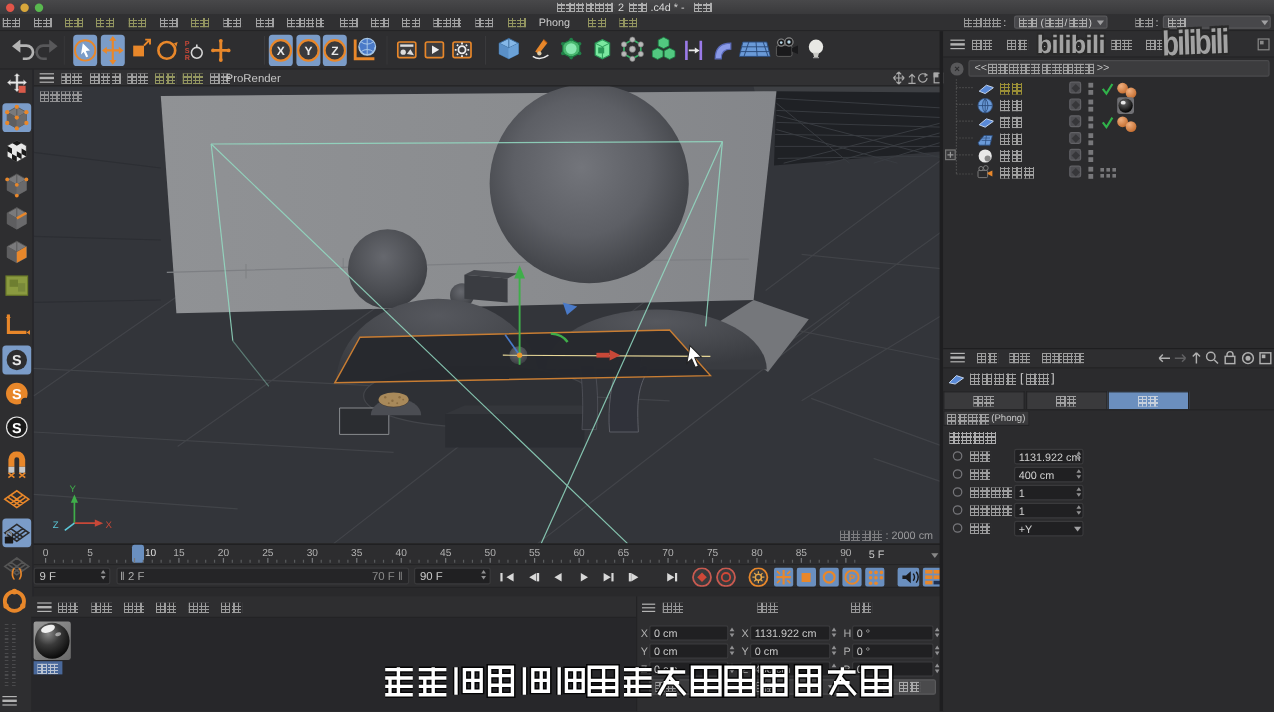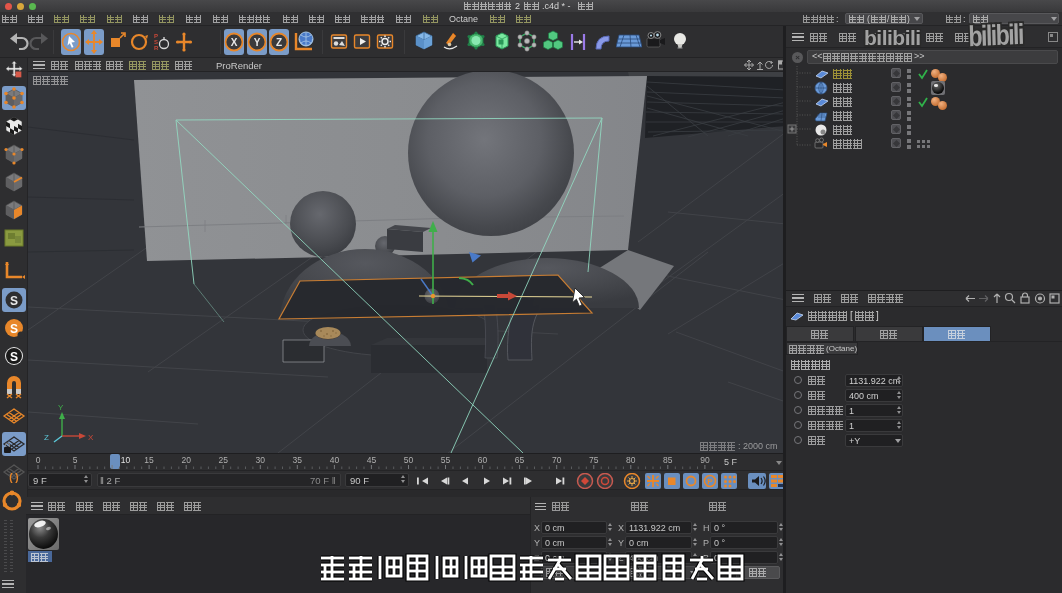--- a/index.html
+++ b/index.html
@@ -73,21 +73,21 @@
     </div>
     <div class="abs" style="left:361px;top:15px">
       <span class="z z8" style="width:24px;color:#cdcdcd;"></span>
     </div>
     <div class="abs" style="left:396px;top:15px">
       <span class="z z8" style="width:16px;color:#cdcdcd;"></span>
     </div>
     <div class="abs" style="left:423px;top:15px">
       <span class="z z8" style="width:16px;color:#b9bd72;"></span>
     </div>
-    <div class="abs txt" style="left:449px;top:14px;font-size:9px;color:#cdcdcd">Octane</div>
+    <div class="abs txt" style="left:449px;top:14px;font-size:9px;color:#cdcdcd">Phong</div>
     <div class="abs" style="left:490px;top:15px">
       <span class="z z8" style="width:16px;color:#b9bd72;"></span>
     </div>
     <div class="abs" style="left:516px;top:15px">
       <span class="z z8" style="width:16px;color:#b9bd72;"></span>
     </div>
     <div class="abs" style="left:803px;top:15px">
       <span class="z z8" style="width:32px;color:#c0c0c0;"></span>
     </div>
     <div class="abs txt" style="left:836px;top:14px;font-size:9px">:</div>
@@ -290,21 +290,21 @@
     </div>
     <div class="abs" style="left:129px;top:61px">
       <span class="z z9" style="width:18px;color:#b9bd72;"></span>
     </div>
     <div class="abs" style="left:152px;top:61px">
       <span class="z z9" style="width:18px;color:#b9bd72;"></span>
     </div>
     <div class="abs" style="left:175px;top:61px">
       <span class="z z9" style="width:18px;color:#c8c8c8;"></span>
     </div>
-    <div class="abs txt" style="left:216px;top:60px;font-size:9.5px;color:#c8c8c8">ProRender</div>
+    <div class="abs txt" style="left:188px;top:60px;font-size:9.5px;color:#c8c8c8">ProRender</div>
     <svg class="abs" style="left:744px;top:59px" width="44" height="12" viewBox="0 0 44 12">
       <g stroke="#aaa" stroke-width="1" fill="none">
         <path d="M5 1v10M0.5 6h9M5 1l-2 2M5 1l2 2M5 11l-2-2M5 11l2-2M0.5 6l2-2M0.5 6l2 2M9.5 6l-2-2M9.5 6l-2 2"></path>
         <path d="M16 10V3M13.5 5.5L16 3l2.5 2.5M13 10.5h6"></path>
         <path d="M28.5 6a3.5 3.5 0 1 1-1-2.5M27 2.5l1.5 1-1.5 1z"></path>
         <rect x="34.5" y="2" width="8" height="8"></rect>
         <rect x="34.5" y="2" width="3" height="3" fill="#aaa"></rect>
       </g>
     </svg>
     <div class="abs" style="left:0;top:58px;width:28px;height:535px;background:#2e2e30;border-right:1px solid #242426"></div>
@@ -1009,21 +1009,21 @@
     </div>
     <div class="abs" style="left:923px;top:326px;width:68px;height:15px;background:#6b8fbe;border:1px solid #232325;border-bottom:none"></div>
     <div class="abs" style="left:948px;top:330px">
       <span class="z z9" style="width:18px;color:#e8e8e8;"></span>
     </div>
     <div class="abs" style="left:786px;top:341px;width:276px;height:1px;background:#232325"></div>
     <div class="abs" style="left:786px;top:342px;width:72px;height:13px;background:#3a3a3c;border:1px solid #232325"></div>
     <div class="abs" style="left:789px;top:344.5px">
       <span class="z z9" style="width:36px;color:#c8c8c8;"></span>
     </div>
-    <div class="abs txt" style="left:826px;top:343.5px;font-size:8px">(Octane)</div>
+    <div class="abs txt" style="left:826px;top:343.5px;font-size:8px">(Phong)</div>
     <div class="abs" style="left:791px;top:360px">
       <span class="z z10" style="width:40px;color:#e0e0e0;"></span>
     </div>
     <div class="abs" style="left:794px;top:376px;width:8px;height:8px;border-radius:50%;border:1.5px solid #76767a"></div>
     <div class="abs" style="left:808px;top:376px">
       <span class="z z9" style="width:18px;color:#c8c8c8;"></span>
     </div>
     <div class="abs" style="left:845px;top:374px;width:58px;height:13px;background:#202022;border-radius:2px;border:1px solid #3a3a3c"></div>
     <div class="abs txt" style="left:849px;top:376px;font-size:9px;color:#d0d0d0">1131.922 cm</div>
     <div class="abs" style="left:897px;top:376px;width:0;height:0;border-left:2.5px solid transparent;border-right:2.5px solid transparent;border-bottom:3.5px solid #909092"></div>

